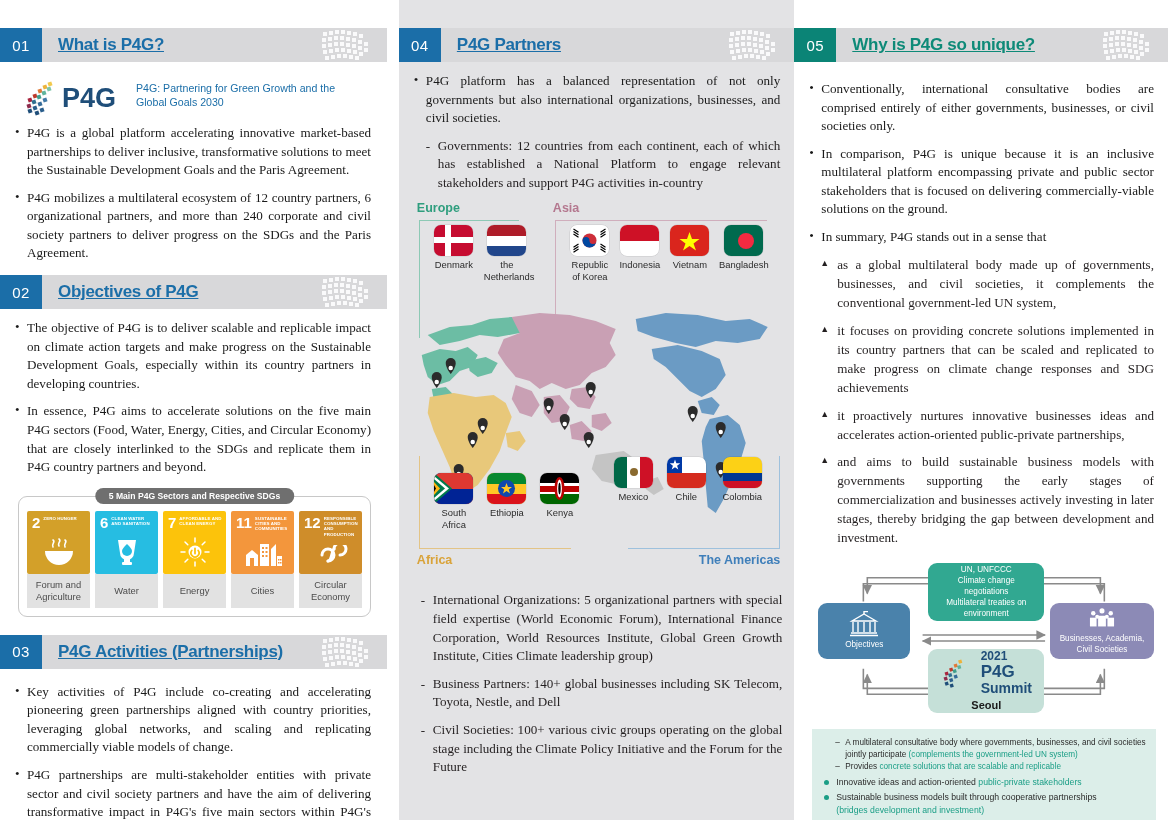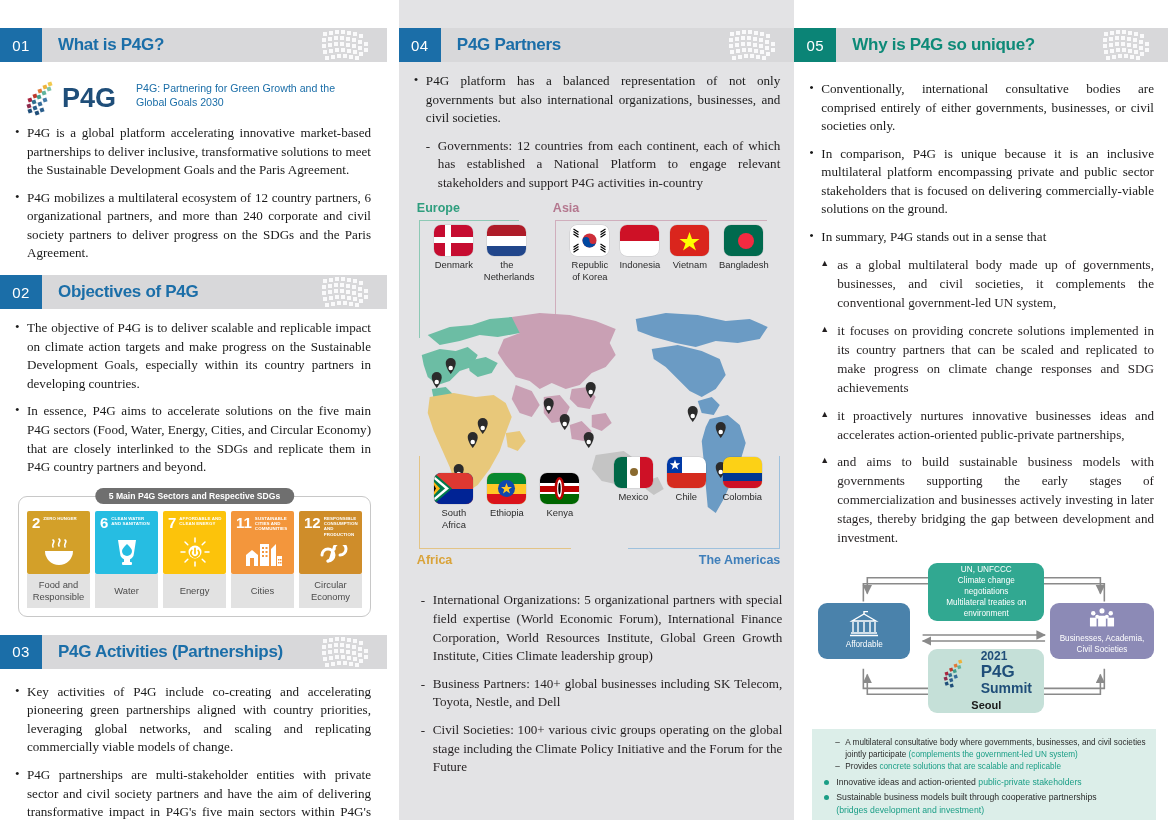--- a/index.html
+++ b/index.html
@@ -28,21 +28,21 @@
   .sec-num {
     width:42px; display:flex; align-items:center; justify-content:center;
     color:#fff; font-family:"Liberation Sans", sans-serif;
     font-size:15px; letter-spacing:0.5px; font-weight:400;
     background:#1b6ea8;
   }
   .sec-num.teal { background:#0b8476; }
   .sec-title {
     flex:1; display:flex; align-items:center; padding-left:16px;
     font-family:"Liberation Sans", sans-serif; font-weight:bold;
-    font-size:17px; color:#1b6ea8; letter-spacing:-0.3px;
+    font-size:17px; color:#1b6ea8; letter-spacing:-0.3px;text-decoration:underline;
   }
   .sec-title.teal { color:#0e8a78; }
   .globe-deco{
     position:absolute; right:4px; top:0; width:64px; height:34px;
     opacity:.95; pointer-events:none;
   }
 
   
   .bullets { padding:10px 16px 0 14px; }
   .bul {
@@ -290,21 +290,21 @@
               <svg width="34" height="27" viewBox="0 0 34 27">
                   <g fill="#fff">
                 <path d="M3 13 h28 a14 14 0 0 1 -28 0 z"></path>
                 <path d="M11 2 c3 2 -2 4 0 7" stroke="#fff" stroke-width="1.6" fill="none" stroke-linecap="round"></path>
                 <path d="M17 1 c3 2 -2 4 0 7" stroke="#fff" stroke-width="1.6" fill="none" stroke-linecap="round"></path>
                 <path d="M23 2 c3 2 -2 4 0 7" stroke="#fff" stroke-width="1.6" fill="none" stroke-linecap="round"></path>
               </g>
                 </svg>
             </div>
           </div>
-          <div class="sdg-name">Food and Responsible</div>
+          <div class="sdg-name">Forum and Agriculture</div>
         </div>
 
         <div class="sdg-cell">
           <div class="sdg-tile" style="background:#26bde2">
             <div class="sdg-head">
               <div class="sdg-n">6</div>
               <div class="sdg-t">Clean Water and Sanitation</div>
             </div>
             <div class="sdg-ico">
               <svg width="26" height="30" viewBox="0 0 26 30">
@@ -833,21 +833,21 @@
 
       <div class="node" style="left:6px; top:46px; width:92px; height:56px; background:#4a82ab;">
         <svg width="30" height="26" viewBox="0 0 30 26">
           <g fill="none" stroke="#fff" stroke-width="1.4">
             <path d="M15 3 L27 10 H3 z"></path>
             <path d="M4 11 v10 M9 11 v10 M15 11 v10 M21 11 v10 M26 11 v10"></path>
             <path d="M2 22 h26 M1 24.5 h28"></path>
             <path d="M15 3 V0.5 h4"></path>
           </g>
         </svg>
-        <div style="margin-top:3px;">Affordable</div>
+        <div style="margin-top:3px;">Objectives</div>
       </div>
 
       <div class="node" style="right:2px; top:46px; width:104px; height:56px; background:#8c8ab6;">
         <svg width="32" height="24" viewBox="0 0 32 24">
           <g fill="#fff">
             <circle cx="16" cy="4" r="2.6"></circle>
               <path d="M12 9 h8 v11 h-8z"></path>
             <circle cx="7" cy="6.5" r="2.3"></circle>
               <path d="M3.6 11 h6.8 v9 H3.6z"></path>
             <circle cx="25" cy="6.5" r="2.3"></circle>

